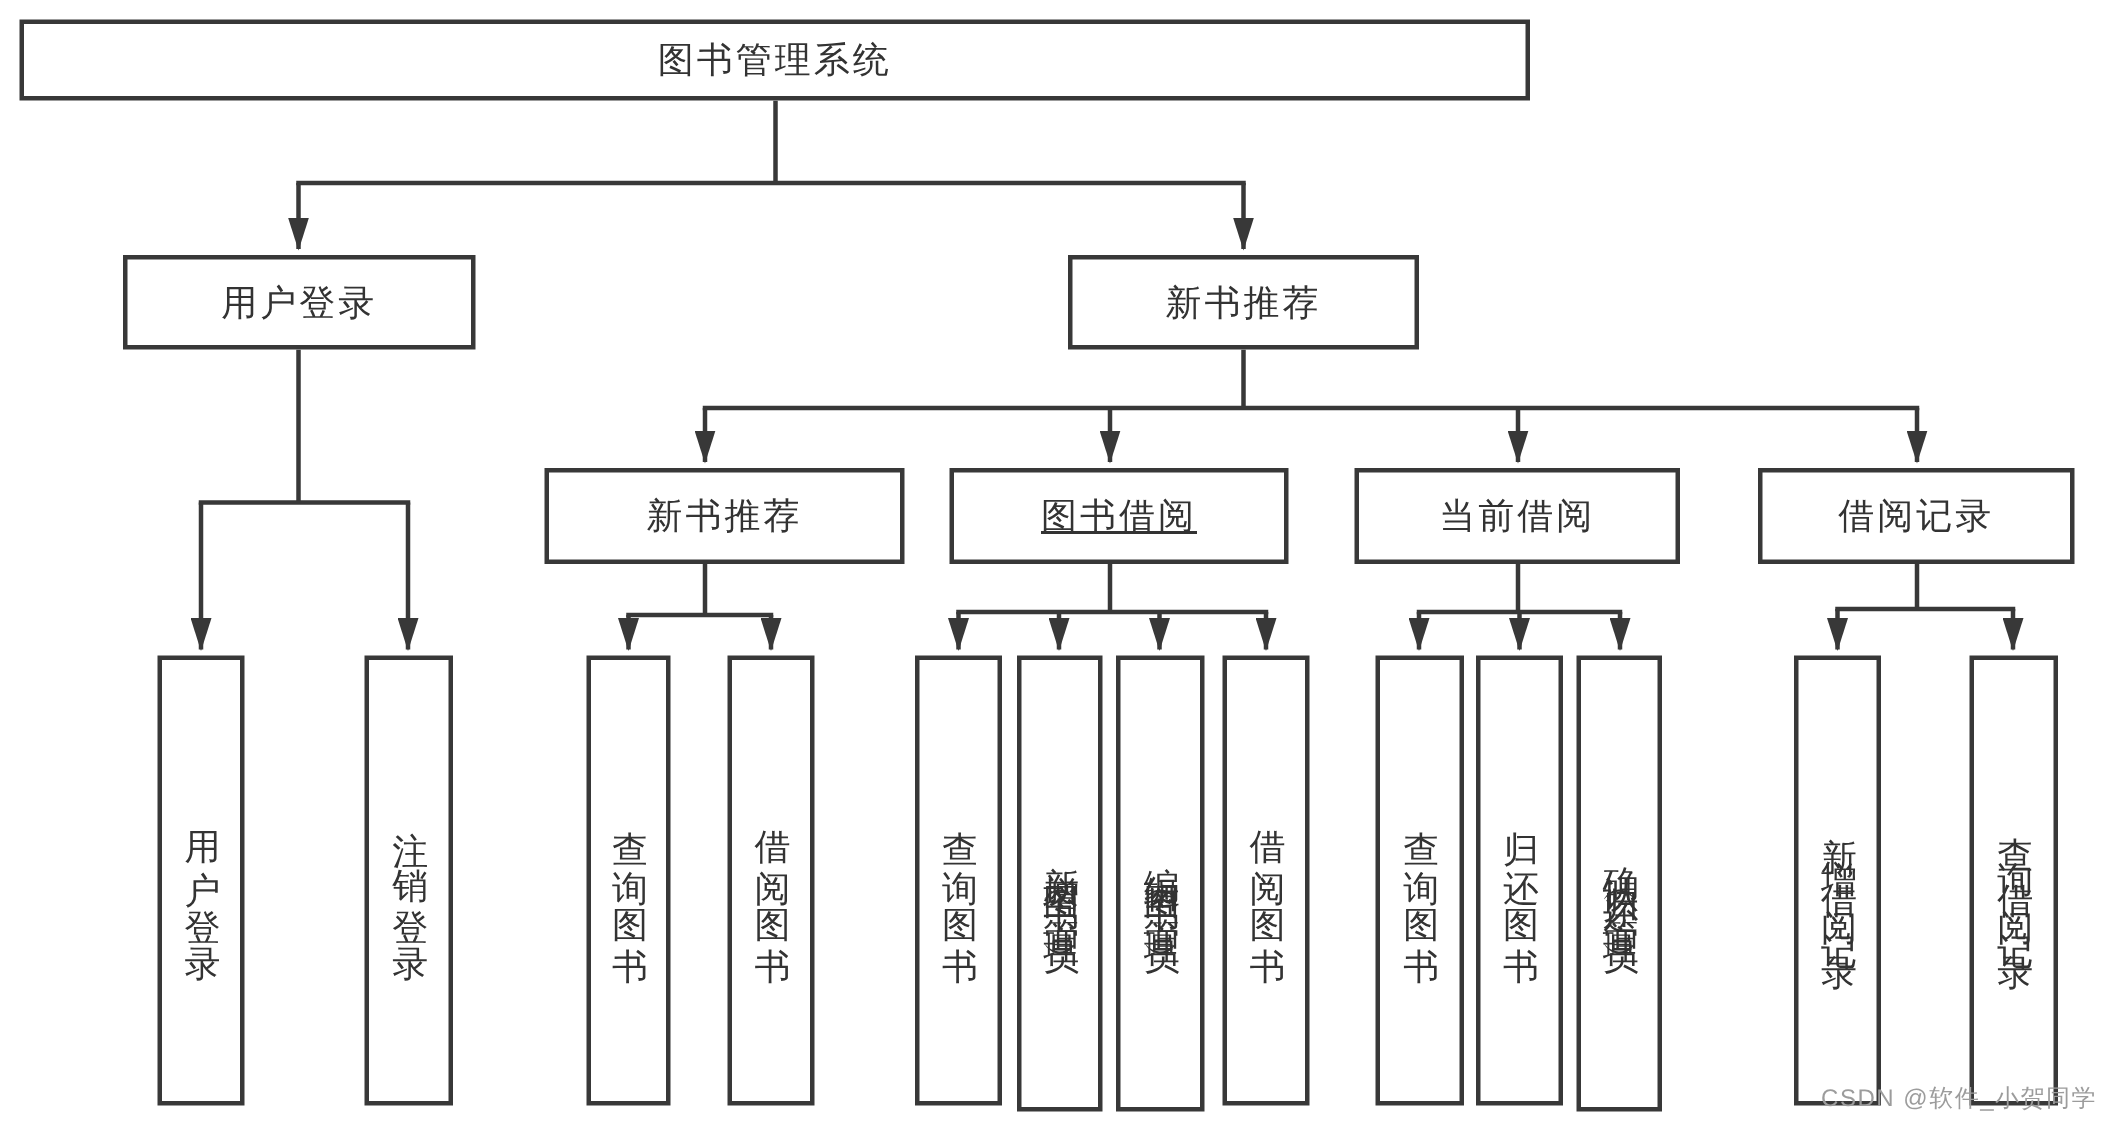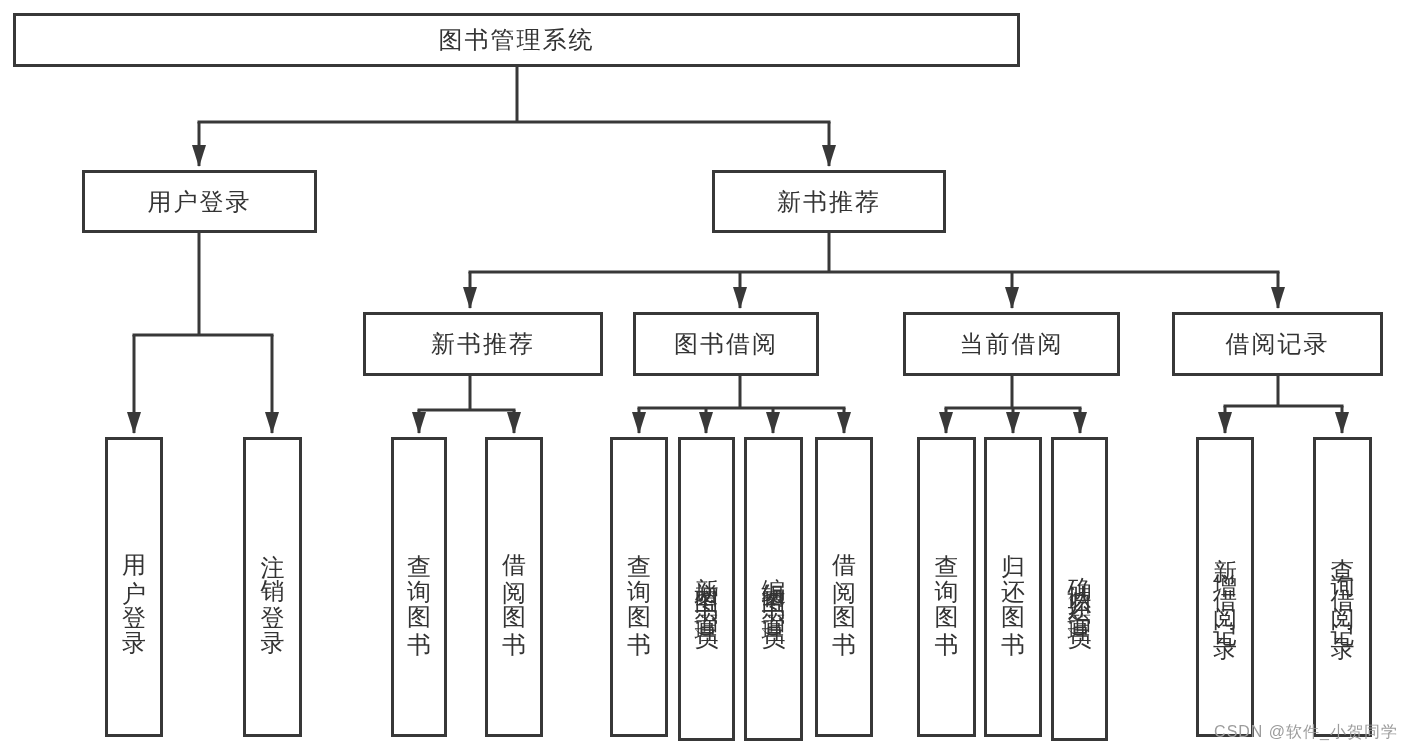--- a/index.html
+++ b/index.html
@@ -113,21 +113,21 @@
   <div class="box h" style="left:82px; top:170px; width:235px; height:63px;">
     <span>用户登录</span>
   </div>
   <div class="box h" style="left:712px; top:170px; width:234px; height:63px;">
     <span>新书推荐</span>
   </div>
 
   <div class="box h" style="left:363px; top:312px; width:240px; height:64px;">
     <span>新书推荐</span>
   </div>
-  <div class="box h" style="left:633px; top:312px; width:186px; height:64px;">
+  <div class="box h" style="left:633px; top:312px; width:226px; height:64px;text-decoration:underline;">
     <span>图书借阅</span>
   </div>
   <div class="box h" style="left:1172px; top:312px; width:211px; height:64px;">
     <span>借阅记录</span>
   </div>
   <div class="box h" style="left:903px; top:312px; width:217px; height:64px;">
     <span>当前借阅</span>
   </div>
 
   <div class="box v len4" style="left:105px; top:437px; width:58px; height:300px;">

